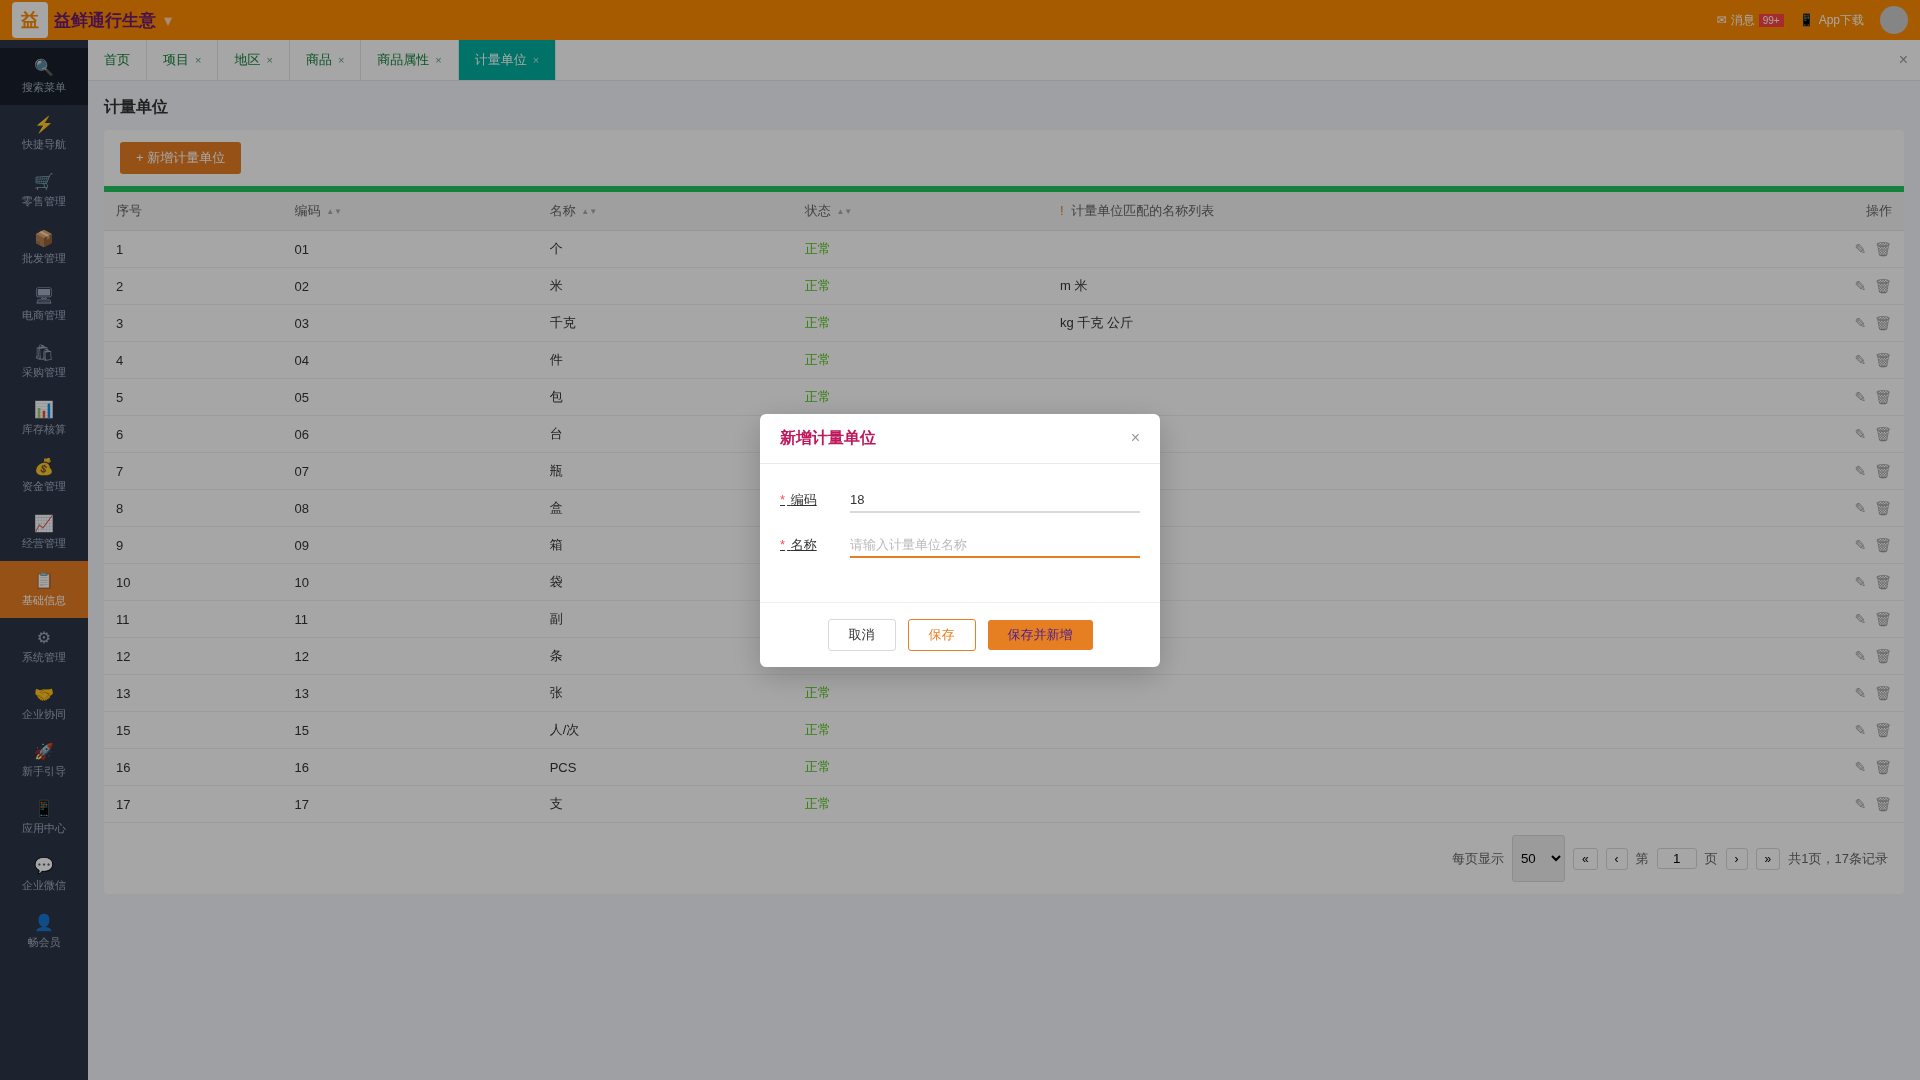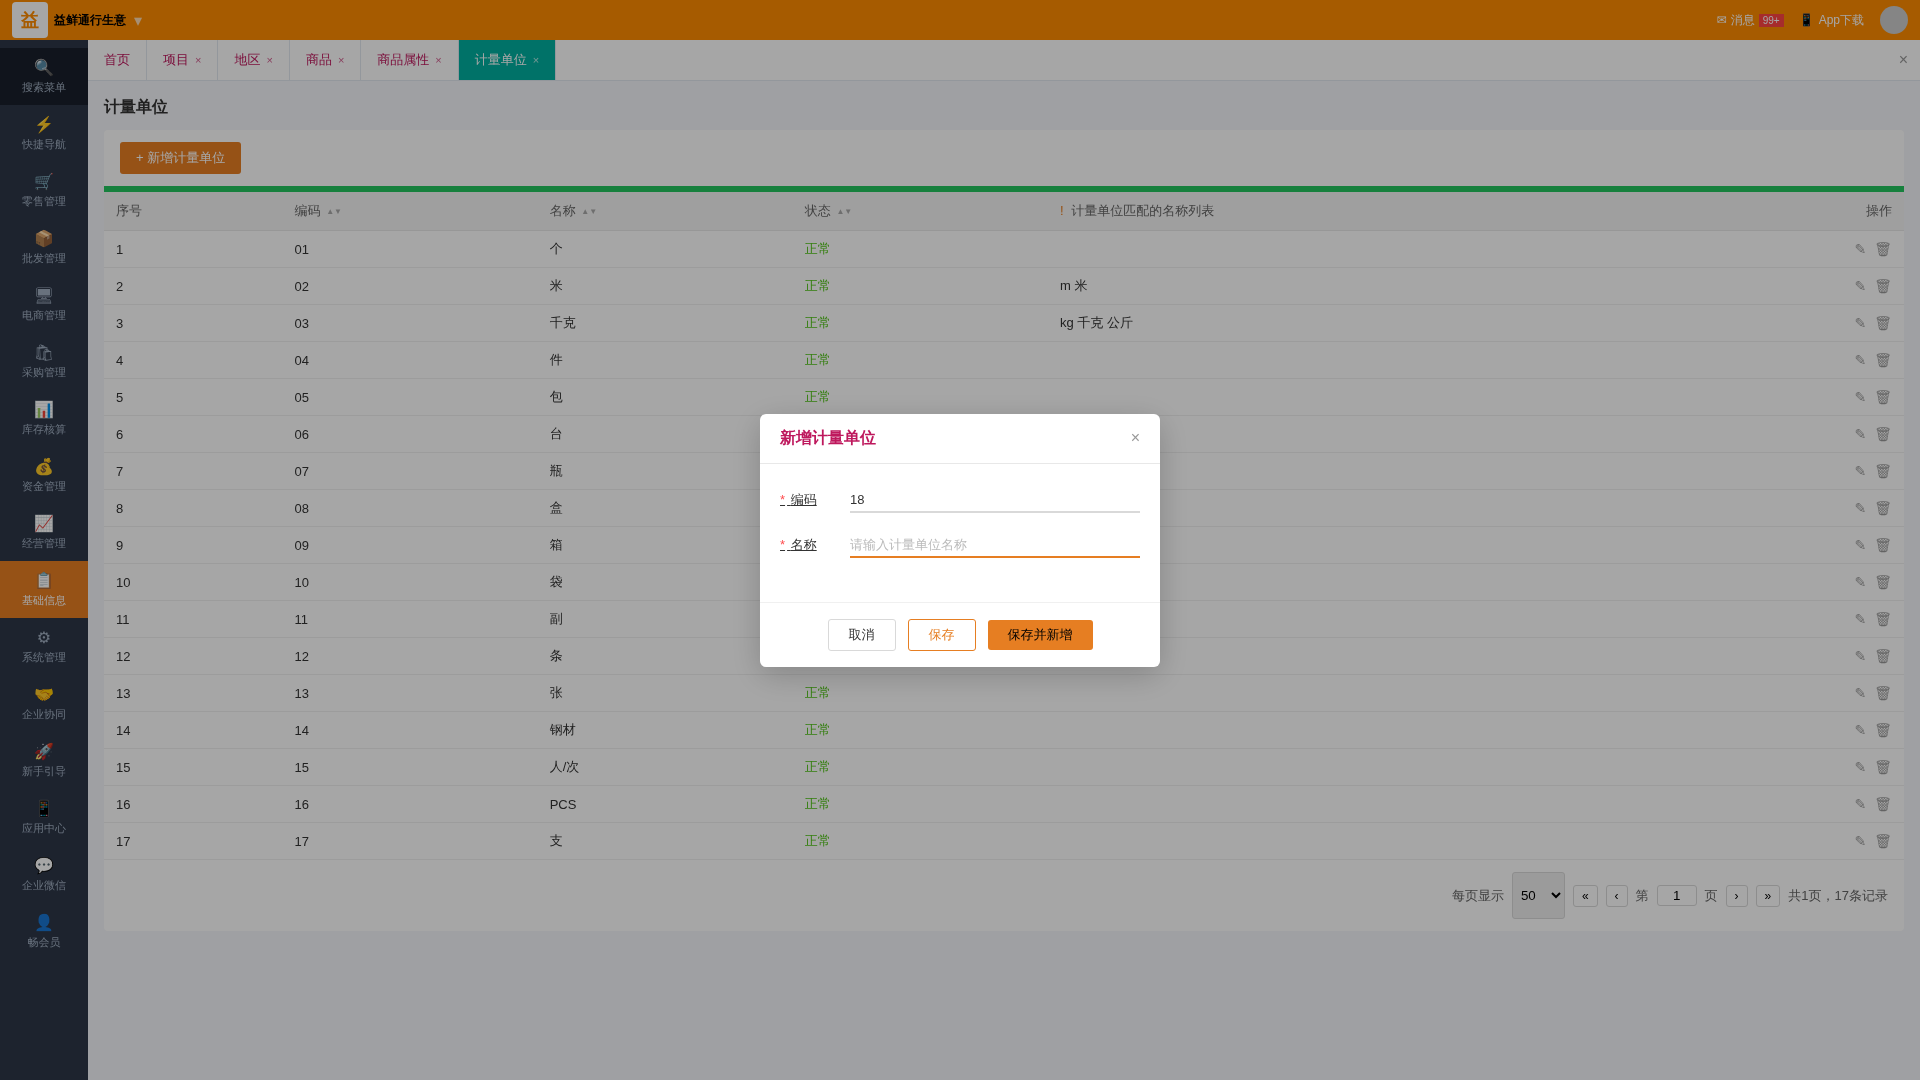--- a/index.html
+++ b/index.html
@@ -4,41 +4,41 @@
   <style>
     * { box-sizing: border-box; margin: 0; padding: 0; }
     body { font-family: 'Microsoft YaHei', Arial, sans-serif; font-size: 13px; background: #f0f2f5; color: #333; height: 1080px; width: 1920px; overflow: hidden; }
 
     
     .app-container { display: flex; flex-direction: column; height: 1080px; width: 1920px; }
     .top-bar { height: 40px; background: #ff8c00; display: flex; align-items: center; justify-content: space-between; padding: 0 12px; flex-shrink: 0; }
     .top-bar-left { display: flex; align-items: center; gap: 8px; }
     .logo-area { display: flex; align-items: center; gap: 6px; }
     .logo-icon { width: 36px; height: 36px; background: #fff; border-radius: 4px; display: flex; align-items: center; justify-content: center; font-size: 18px; font-weight: bold; color: #ff8c00; }
-    .logo-text { color: #000000; font-size: 12px; font-weight: bold; }
+    .logo-text { color: #701a75; font-size: 17px; font-weight: bold; }
     .top-bar-right { display: flex; align-items: center; gap: 16px; }
     .top-bar-btn { color: #fff; font-size: 12px; display: flex; align-items: center; gap: 4px; cursor: pointer; }
     .badge { background: #ff4444; color: #fff; font-size: 10px; padding: 1px 4px; border-radius: 0; }
     .user-avatar { width: 28px; height: 28px; background: #ccc; border-radius: 50%; }
 
     .main-layout { display: flex; flex: 1; overflow: hidden; }
 
     
     .sidebar { width: 88px; background: #2d3748; display: flex; flex-direction: column; align-items: center; padding-top: 8px; flex-shrink: 0; }
     .sidebar-item { width: 100%; padding: 10px 0; display: flex; flex-direction: column; align-items: center; cursor: pointer; color: #a0aec0; font-size: 12px; gap: 3px; }
     .sidebar-item.active { background: #e67e22; color: #fff; }
     .sidebar-item-icon { font-size: 16px; }
     .search-menu { background: #1a202c; }
 
     
     .content-area { flex: 1; display: flex; flex-direction: column; overflow: hidden; }
 
     
     .tab-bar { display: flex; align-items: center; background: #fff; border-bottom: 1px solid #e2e8f0; min-height: 40px; padding: 0 0 0 0; flex-shrink: 0; }
-    .tab { display: flex; align-items: center; padding: 0 16px; height: 40px; cursor: pointer; font-size: 13px; color: #be185d; border-right: 1px solid #e2e8f0; gap: 6px; white-space: nowrap; }
+    .tab { display: flex; align-items: center; padding: 0 16px; height: 40px; cursor: pointer; font-size: 13px; color: #15803d; border-right: 1px solid #e2e8f0; gap: 6px; white-space: nowrap; }
     .tab.active { background: #00b0a0; color: #fff; }
     .tab-close { font-size: 11px; color: inherit; cursor: pointer; opacity: 0.7; }
     .tab-bar-close { margin-left: auto; padding: 0 12px; font-size: 16px; color: #999; cursor: pointer; }
 
     
     .page-content { flex: 1; overflow: auto; padding: 16px; background: #f5f6fa; }
     .page-title { font-size: 16px; font-weight: bold; color: #333; margin-bottom: 12px; }
 
     
     .table-wrapper { background: #fff; border-radius: 4px; overflow: hidden; }
@@ -71,21 +71,21 @@
     .modal-body { padding: 24px 20px; }
     .form-row { display: flex; align-items: center; margin-bottom: 20px; }
     .form-label { width: 60px; text-align: left; font-size: 13px; color: #333; margin-right: 10px; flex-shrink: 0; text-decoration: underline; }
     .required-star { color: #ff4d4f; margin-right: 2px; }
     .form-input { flex: 1; border: none; border-bottom: 2px solid #d9d9d9; padding: 4px 0; font-size: 13px; outline: none; color: #333; }
     .form-input.active-input { border-bottom-color: #e67e22; }
     .form-input::placeholder { color: #bbb; }
     .modal-footer { display: flex; align-items: center; justify-content: center; padding: 16px 20px; gap: 12px; border-top: 1px solid #f0f0f0; }
     .btn-cancel { border: 1px solid #d9d9d9; background: #fff; padding: 6px 20px; border-radius: 3px; cursor: pointer; font-size: 13px; color: #333; }
     .btn-save { background: #fff; border: 1px solid #e67e22; color: #e67e22; padding: 6px 20px; border-radius: 3px; cursor: pointer; font-size: 13px; }
-    .btn-save-add { background: #e67e22; border: none; color: #000000; padding: 6px 20px; border-radius: 3px; cursor: pointer; font-size: 13px; }
+    .btn-save-add { background: #e67e22; border: none; color: #4c1d95; padding: 6px 20px; border-radius: 3px; cursor: pointer; font-size: 13px; }
 
     .sidebar-search-label { font-size: 11px; }
     .sidebar-nav-label { font-size: 11px; }
   </style>
 </head>
 <body>
 
 <div class="app-container">
 
   <div class="top-bar">
@@ -405,33 +405,20 @@
       <td class="status-normal">正常</td>
       <td></td>
       <td style="text-align:right;">
         <div class="action-btns" style="justify-content:flex-end;">
           <span class="action-btn" title="编辑">✎</span>
           <span class="action-btn" title="删除">🗑</span>
         </div>
       </td>
     </tr>
                 <tr>
-      <td>14</td>
-      <td>14</td>
-      <td>钢材</td>
-      <td class="status-normal">正常</td>
-      <td></td>
-      <td style="text-align:right;">
-        <div class="action-btns" style="justify-content:flex-end;">
-          <span class="action-btn" title="编辑">✎</span>
-          <span class="action-btn" title="删除">🗑</span>
-        </div>
-      </td>
-    </tr>
-                <tr>
       <td>15</td>
       <td>15</td>
       <td>人/次</td>
       <td class="status-normal">正常</td>
       <td></td>
       <td style="text-align:right;">
         <div class="action-btns" style="justify-content:flex-end;">
           <span class="action-btn" title="编辑">✎</span>
           <span class="action-btn" title="删除">🗑</span>
         </div>

